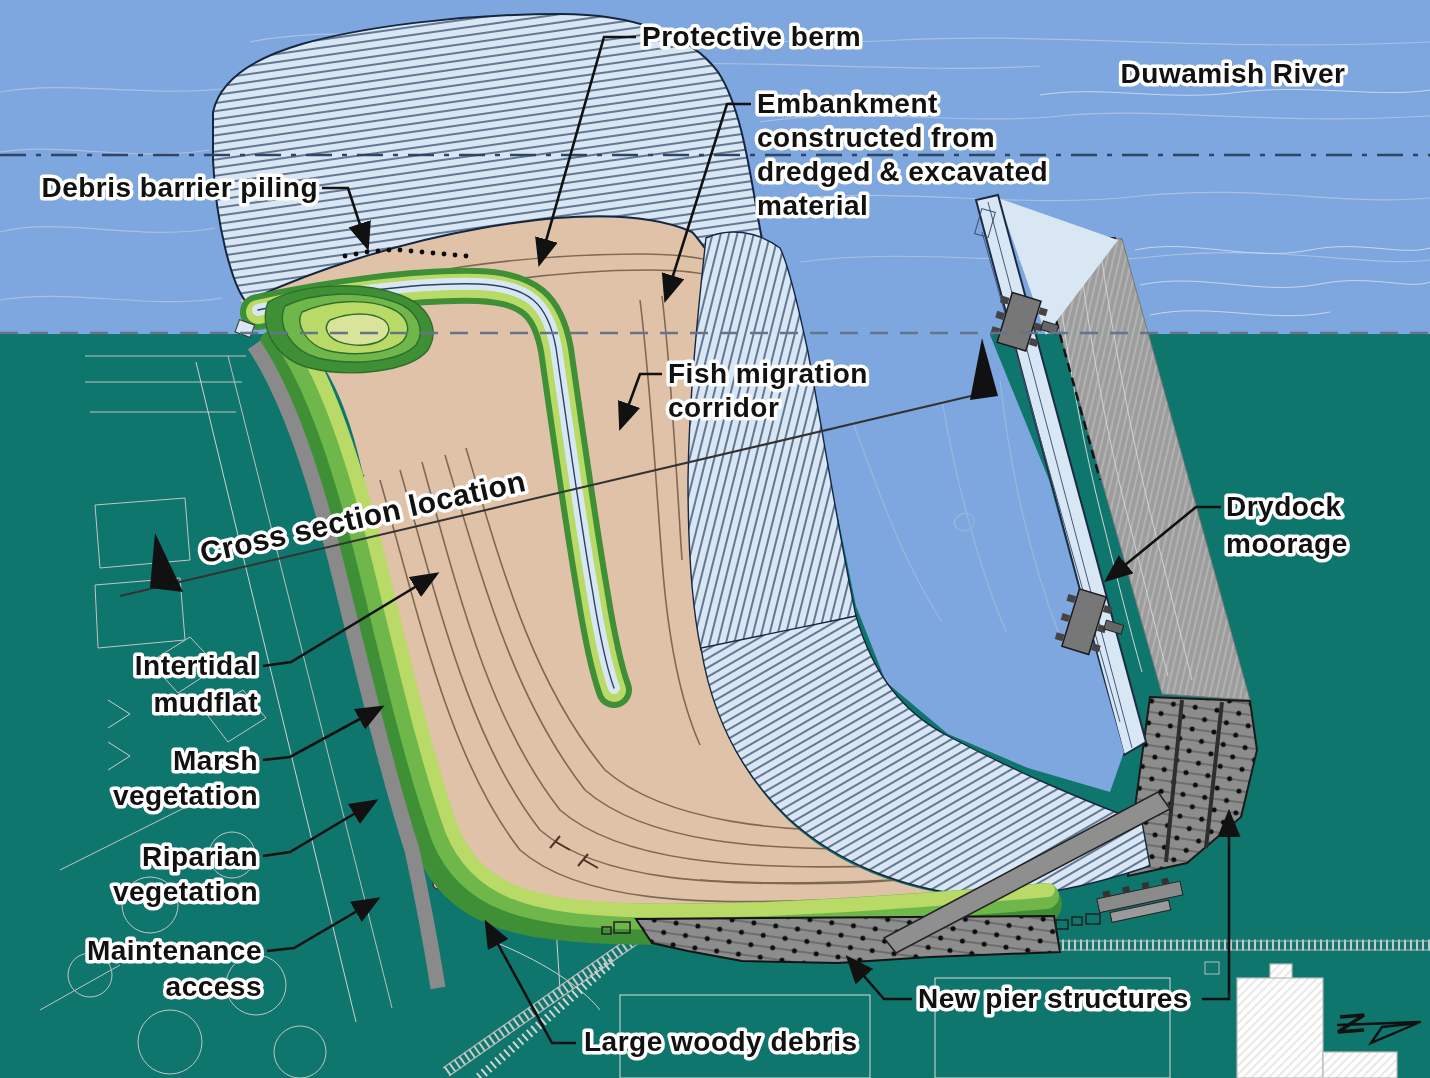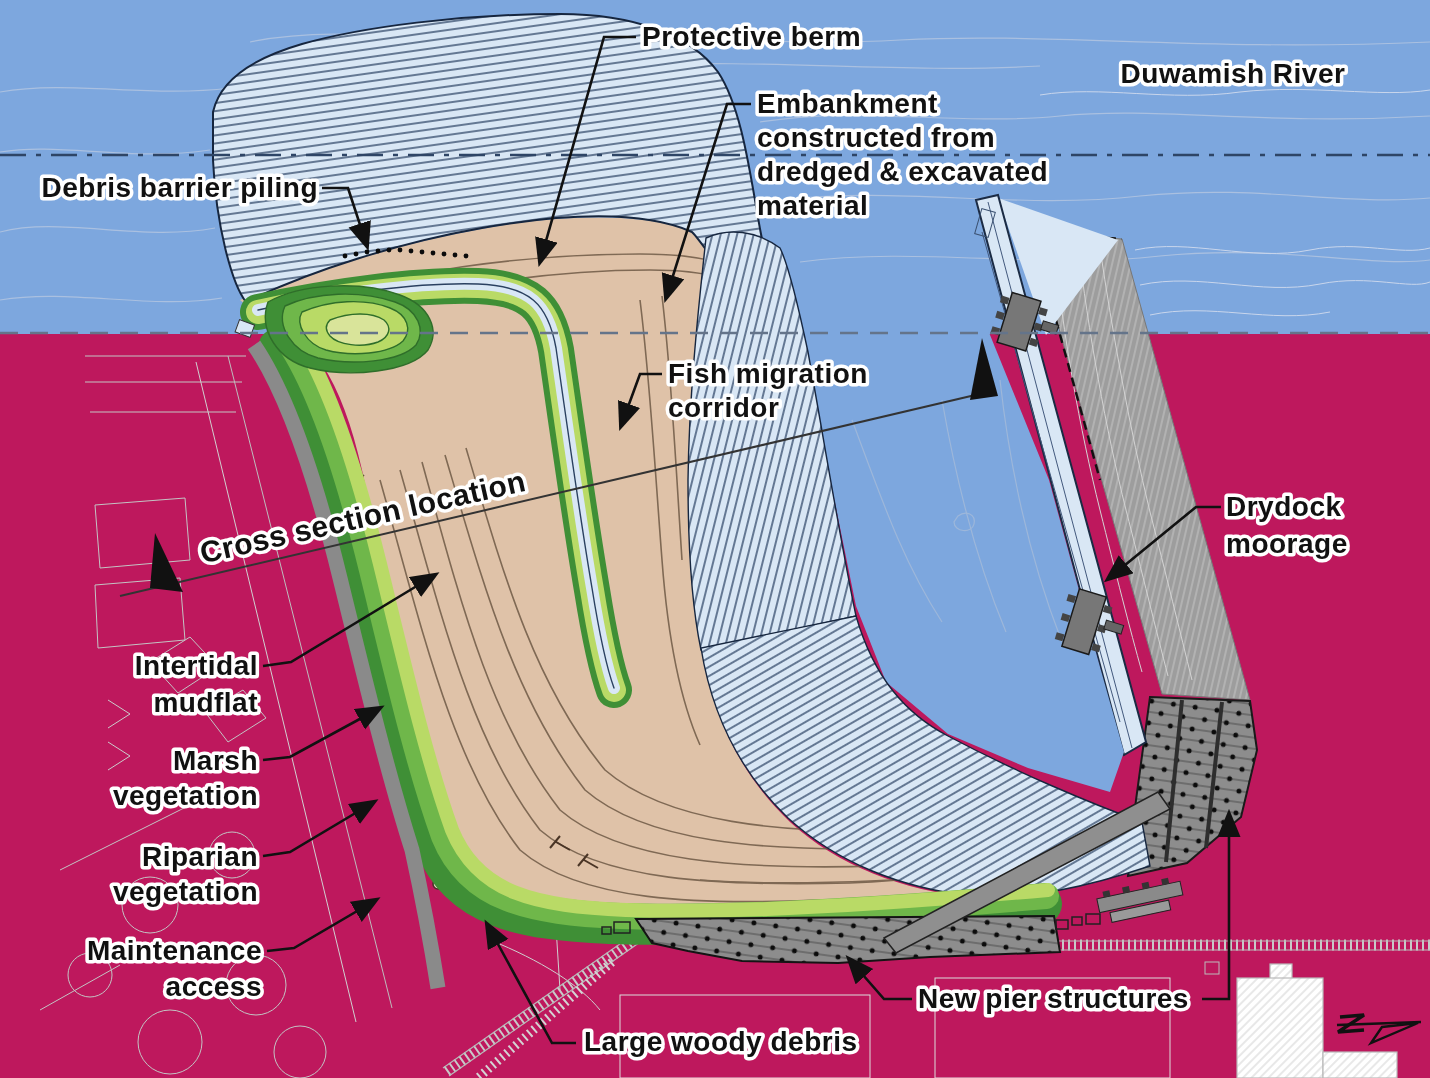--- a/index.html
+++ b/index.html
@@ -1,16 +1,16 @@
 <!DOCTYPE html>
 <html><head>
 <meta charset="utf-8">
 <style>
   html,body{margin:0;padding:0;background:#fff;}
-  .stage{position:relative;width:1430px;height:1078px;overflow:hidden;background:#be185d;}
+  .stage{position:relative;width:1430px;height:1078px;overflow:hidden;background:#0f766e;}
   svg{display:block;}
   .lbl{font-family:"Liberation Sans",sans-serif;font-weight:700;font-size:28px;fill:#111;
        stroke:#fff;stroke-width:7px;paint-order:stroke;stroke-linejoin:round;letter-spacing:.5px;}
   .lblBig{font-size:30px;}
   .leader{stroke:#111;stroke-width:2.6;fill:none;}
   .thinLine{stroke:#333;stroke-width:2;fill:none;}
 </style>
 </head>
 <body>
 

